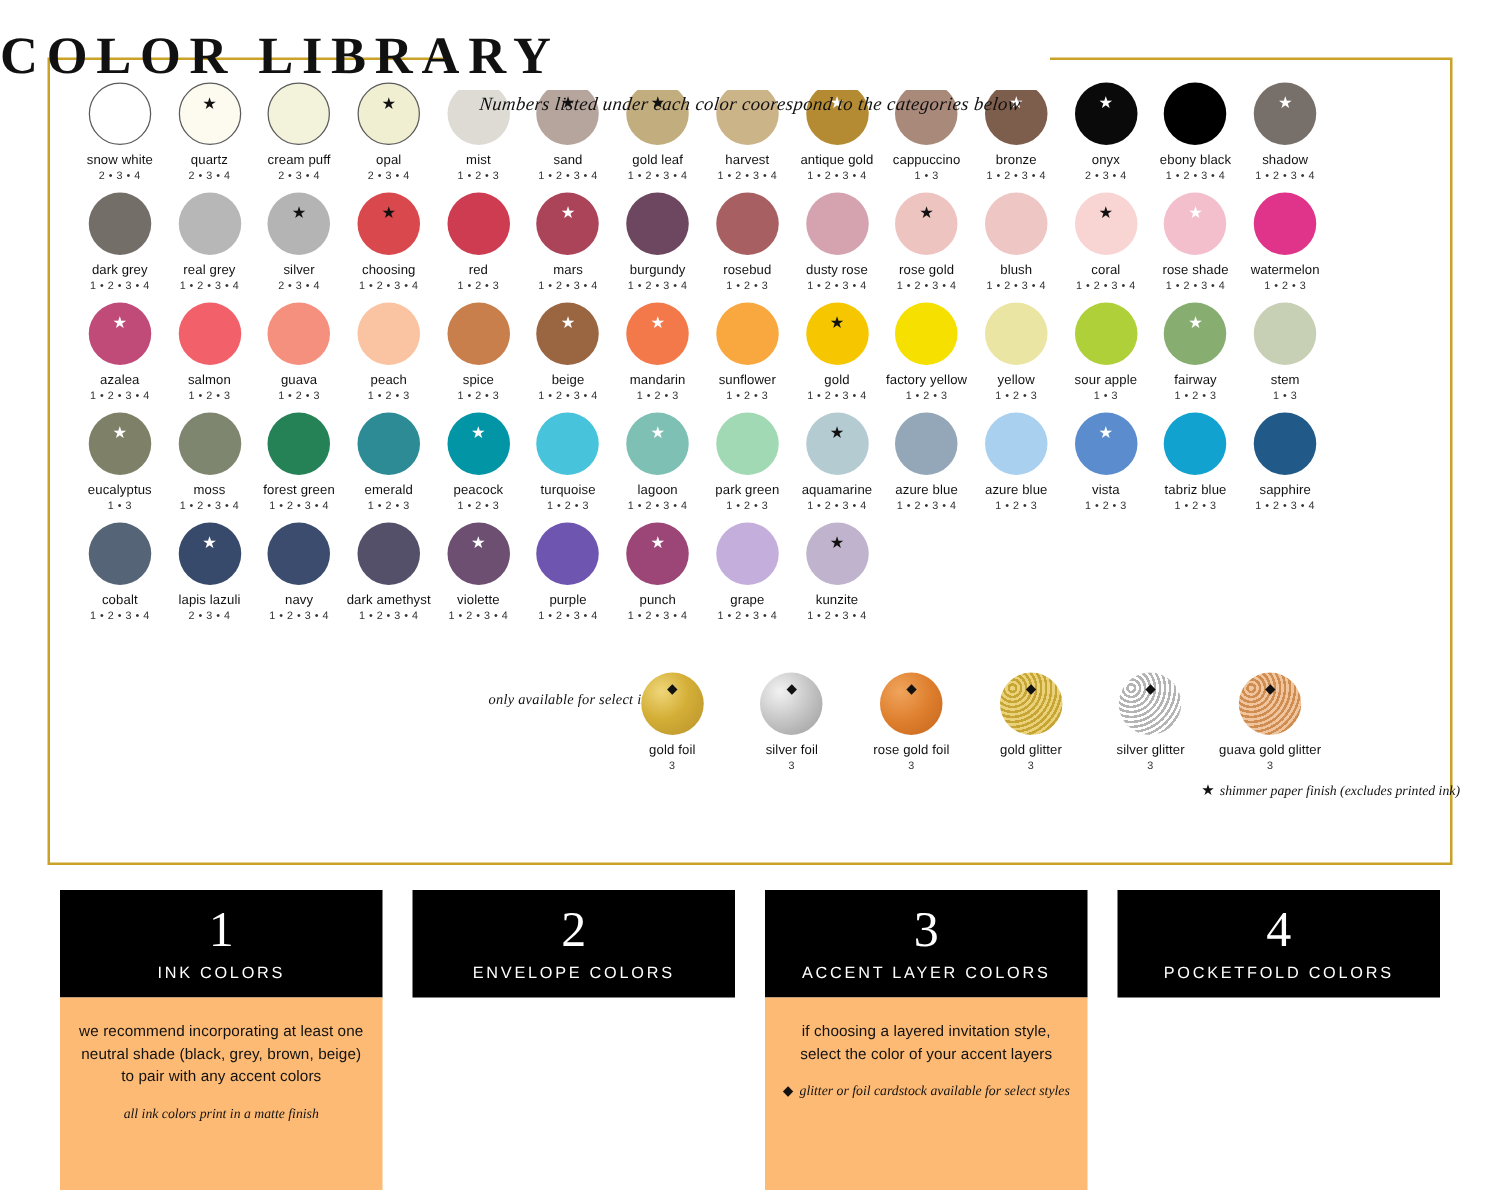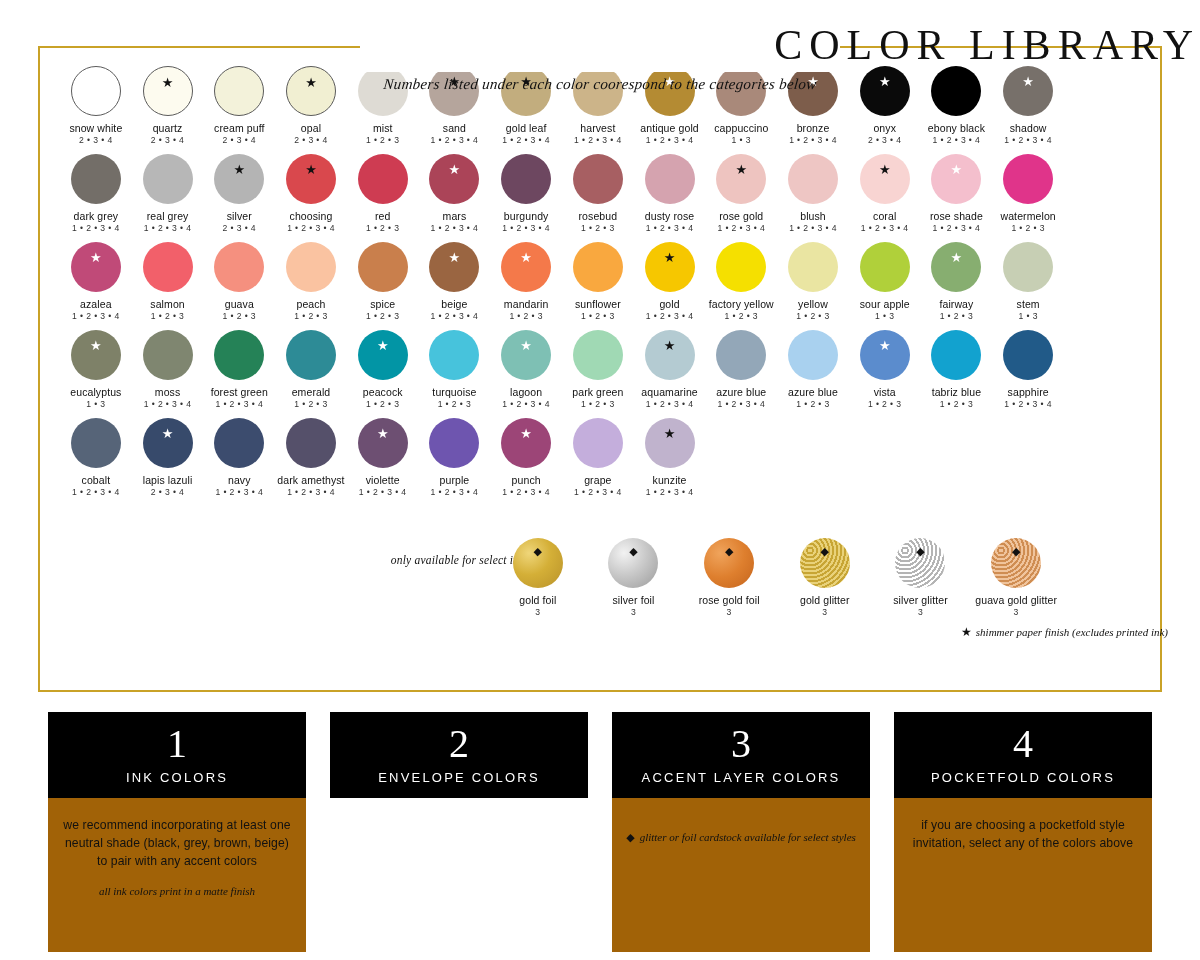--- a/index.html
+++ b/index.html
@@ -14,23 +14,23 @@
   .frame{
     position:absolute;left:38px;top:46px;width:1124px;height:646px;
     border:2px solid #c9a227;box-sizing:border-box;background:#fff;
   }
   
   .title-mask{
     position:absolute;left:360px;top:22px;width:480px;height:50px;
     background:#ffffff;z-index:3;
   }
   .title{
-    position:absolute;left:0;right:0;top:22px;text-align:right;z-index:4;
+    position:absolute;left:0;right:0;top:22px;text-align:left;z-index:4;
     font-family:"Liberation Serif",serif;
-    font-size:42px;letter-spacing:7px;font-weight:400;color:#111;
+    font-size:42px;letter-spacing:7px;font-weight:700;color:#111;
     line-height:46px;
   }
   .subtitle{
     position:absolute;left:0;right:0;top:76px;text-align:center;z-index:4;
     font-family:"Liberation Serif",serif;font-style:italic;
     font-size:15px;letter-spacing:.3px;color:#111;
     transform:skewX(-6deg);
   }
 
   
@@ -102,21 +102,21 @@
     display:flex;flex-direction:column;align-items:center;justify-content:center;
   }
   .box-num{
     font-family:"Liberation Serif",serif;font-size:40px;line-height:38px;
     font-weight:400;
   }
   .box-label{
     margin-top:7px;font-size:13px;letter-spacing:2.2px;
   }
   .box-body{
-    background:#a16207;flex:1;min-height:124px;
+    background:#fdba74;flex:1;min-height:124px;
     padding:18px 14px 12px;text-align:center;
   }
   .box-text{
     font-size:12.2px;line-height:18px;color:#111;letter-spacing:.1px;
   }
   .box-note{
     margin-top:14px;font-family:"Liberation Serif",serif;font-style:italic;
     font-size:11px;line-height:14px;color:#111;
   }
   .box-note .nd{font-style:normal;margin-right:5px;}
@@ -585,27 +585,25 @@
           <div class="box-num">2</div>
           <div class="box-label">ENVELOPE COLORS</div>
         </div>
       </div>
       <div class="box">
         <div class="box-head">
           <div class="box-num">3</div>
           <div class="box-label">ACCENT LAYER COLORS</div>
         </div>
         <div class="box-body">
+          <div class="box-text">if choosing a layered invitation style, select the color of your accent layers</div>
           <div class="box-note"><span class="nd">◆</span><span>glitter or foil cardstock available for select styles</span></div>
         </div>
       </div>
       <div class="box">
         <div class="box-head">
           <div class="box-num">4</div>
           <div class="box-label">POCKETFOLD COLORS</div>
         </div>
-        <div class="box-body">
-          <div class="box-text">if you are choosing a pocketfold style invitation, select any of the colors above</div>
-        </div>
       </div>
     </div>
 
 </div>
 
 </body></html>

